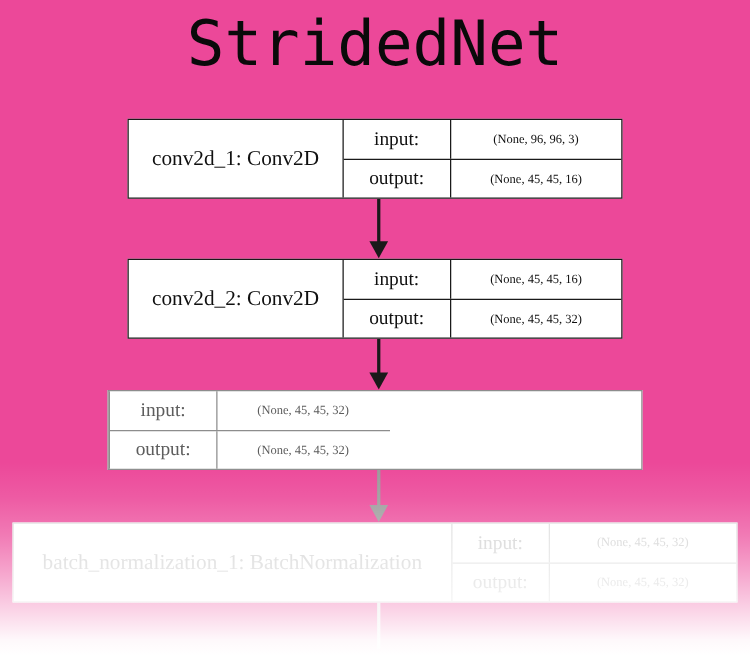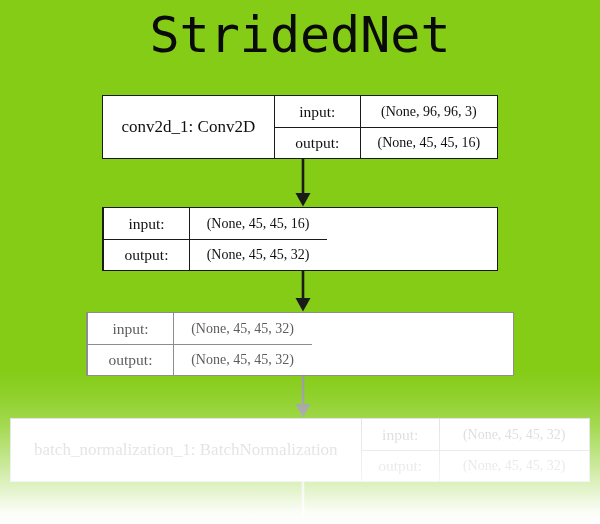--- a/index.html
+++ b/index.html
@@ -4,21 +4,21 @@
 <style>
   html, body {
     margin: 0;
     padding: 0;
     background: #ffffff;
   }
   #canvas {
     position: relative;
     width: 600px;
     height: 524px;
-    background: #84cc16;
+    background: #ec4899;
     overflow: hidden;
     font-family: "Liberation Serif", serif;
   }
 
   
   #title {
     position: absolute;
     left: 0;
     top: 6px;
     width: 600px;
@@ -76,21 +76,21 @@
     color: #101010;
     white-space: nowrap;
     padding: 0 6px;
   }
   .io-shape {
     display: flex;
     align-items: center;
     justify-content: center;
     box-sizing: border-box;
     border-left: 1.5px solid #1a1a1a;
-    font-size: 14px;
+    font-size: 10px;
     color: #101010;
     white-space: nowrap;
     padding: 0 8px;
   }
 
   
   #box-conv2d-1 { left: 102px; top: 95px;  width: 396px; height: 64px; }
   #box-conv2d-1 .name-cell { width: 171px; }
   #box-conv2d-1 .io-col    { width: 223.5px; }
   #box-conv2d-1 .io-label  { width: 85px; }
@@ -188,20 +188,21 @@
         <div class="io-shape">(None, 96, 96, 3)</div>
       </div>
       <div class="io-row second">
         <div class="io-label">output:</div>
         <div class="io-shape">(None, 45, 45, 16)</div>
       </div>
     </div>
   </div>
 
   <div class="layer-box" id="box-conv2d-2">
+    <div class="name-cell">conv2d_2: Conv2D</div>
     <div class="io-col">
       <div class="io-row">
         <div class="io-label">input:</div>
         <div class="io-shape">(None, 45, 45, 16)</div>
       </div>
       <div class="io-row second">
         <div class="io-label">output:</div>
         <div class="io-shape">(None, 45, 45, 32)</div>
       </div>
     </div>

